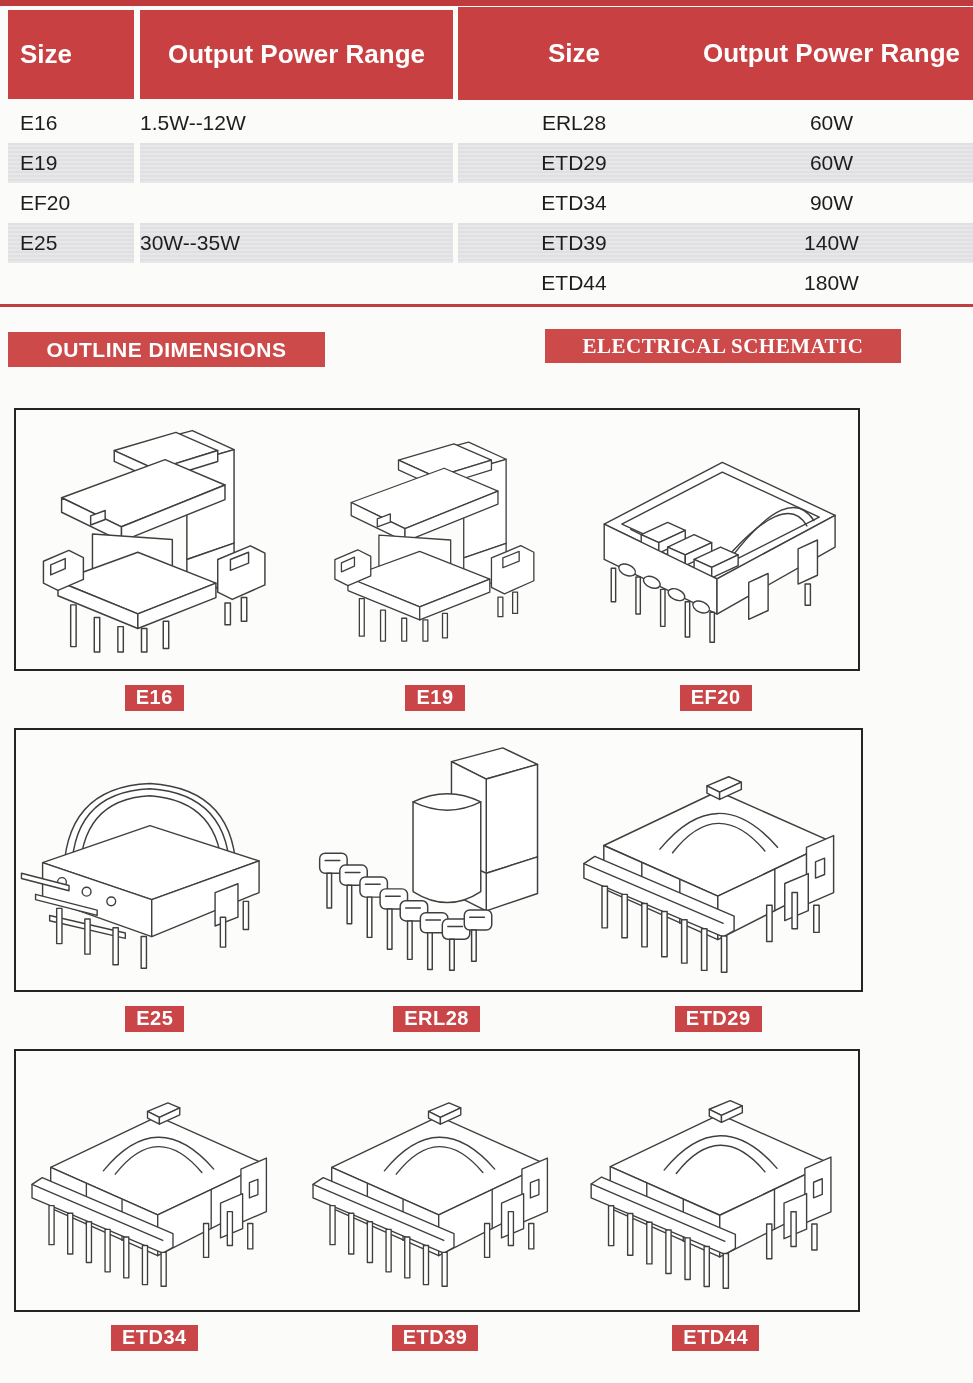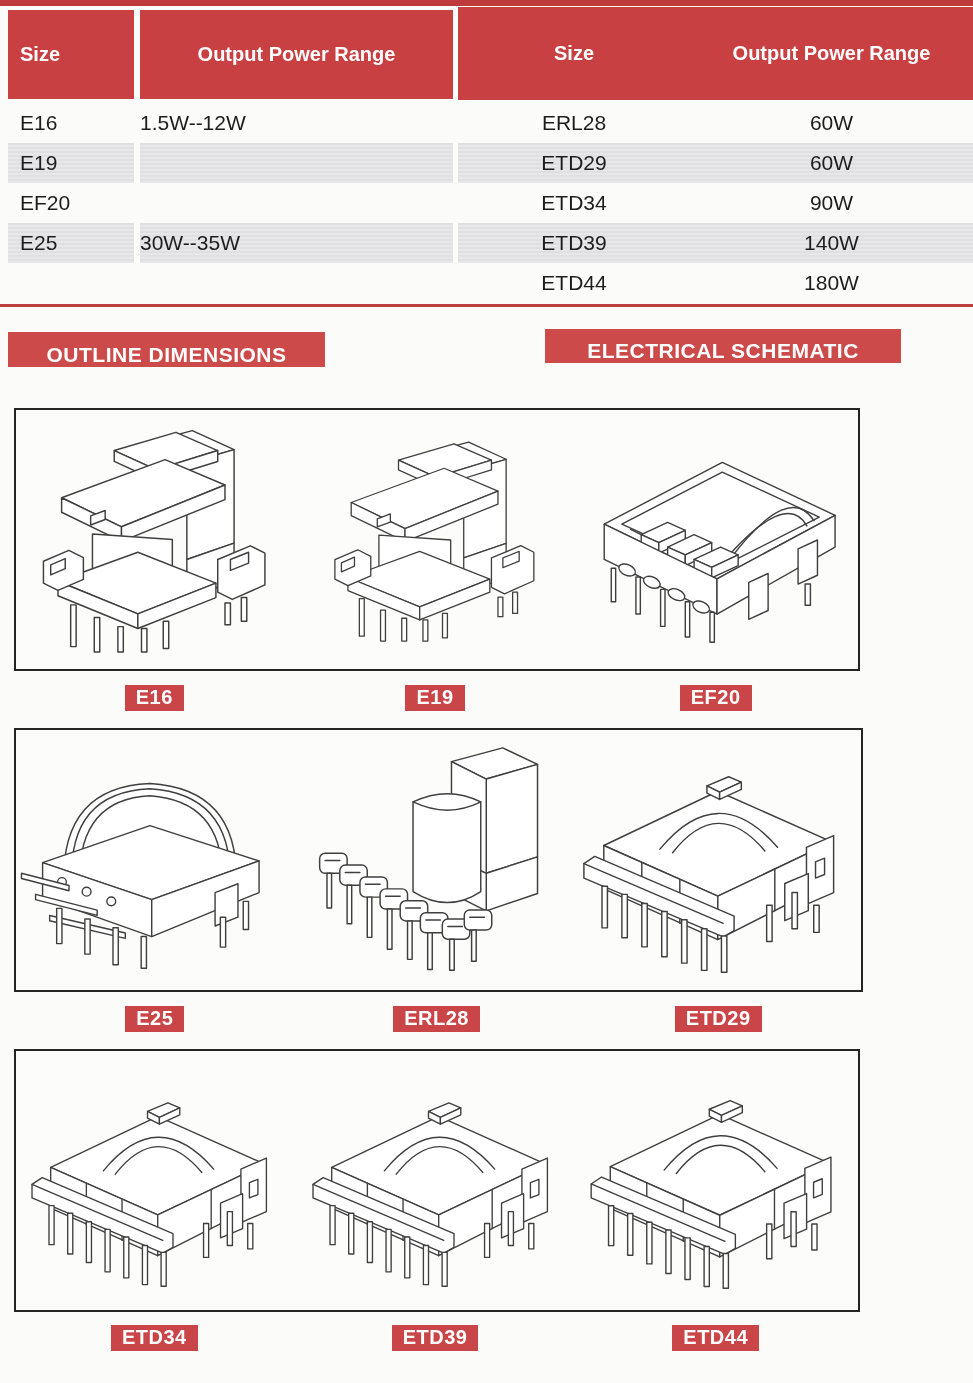--- a/index.html
+++ b/index.html
@@ -6,21 +6,21 @@
   body{
     width:973px;height:1383px;position:relative;overflow:hidden;
     background:#fbfbf9;
     font-family:"Liberation Sans","DejaVu Sans",sans-serif;
     color:#1d1d1d;
   }
   .abs{position:absolute;}
   
   .top-strip{left:0;top:0;width:973px;height:6px;background:#be3a3d;}
   
-  .hdr{background:#c94043;color:#fff;font-weight:bold;font-size:20px;
+  .hdr{background:#c94043;color:#fff;font-weight:bold;font-size:26px;
        display:flex;align-items:center;}
   .hdr.centered{justify-content:center;}
   .hdr-left-size{left:8px;top:10px;width:126px;height:89px;padding-left:12px;box-sizing:border-box;}
   .hdr-left-power{left:140px;top:10px;width:313px;height:89px;justify-content:center;}
   .hdr-right{left:458px;top:7px;width:515px;height:93px;}
   .hdr-right .hcell-size{width:232px;text-align:center;}
   .hdr-right .hcell-power{flex:1;text-align:center;}
   
   .trow{height:40px;display:flex;align-items:center;font-size:21px;}
   .trow .stripe{position:absolute;top:0;bottom:0;
@@ -31,23 +31,23 @@
   .ltable-row .stripe.s1{left:0;width:126px;}
   .ltable-row .stripe.s2{left:132px;width:313px;}
   .rtable-row{left:458px;width:515px;}
   .rtable-row .stripe.s0{left:0;width:515px;}
   .rtable-row .c1{width:232px;text-align:center;position:relative;}
   .rtable-row .c2{flex:1;text-align:center;position:relative;}
   
   .red-rule{left:0;top:304px;width:973px;height:3px;background:#bd3f42;}
   
   .banner{background:#cd4a4a;color:#fff;font-weight:bold;font-size:21px;
-    letter-spacing:.5px;display:flex;align-items:flex-end;justify-content:center;}
+    letter-spacing:.5px;display:flex;align-items:center;justify-content:center;}
   .banner-outline{left:8px;top:332px;width:317px;height:35px;}
-  .banner-electrical{left:545px;top:329px;width:356px;height:34px;}
+  .banner-electrical{left:545px;top:329px;width:356px;height:34px;font-family:Liberation Serif, serif;}
   
   .panel{border:2px solid #242424;display:flex;background:#fcfcfa;}
   .panel .cell{flex:1;display:flex;align-items:center;justify-content:center;}
   .panel1{left:14px;top:408px;width:842px;height:259px;}
   .panel2{left:14px;top:728px;width:845px;height:260px;}
   .panel3{left:14px;top:1049px;width:842px;height:259px;}
   
   .label-row{display:flex;}
   .label-row .cell{flex:1;display:flex;align-items:center;justify-content:center;}
   .labels1{left:14px;top:684px;width:842px;height:28px;}

